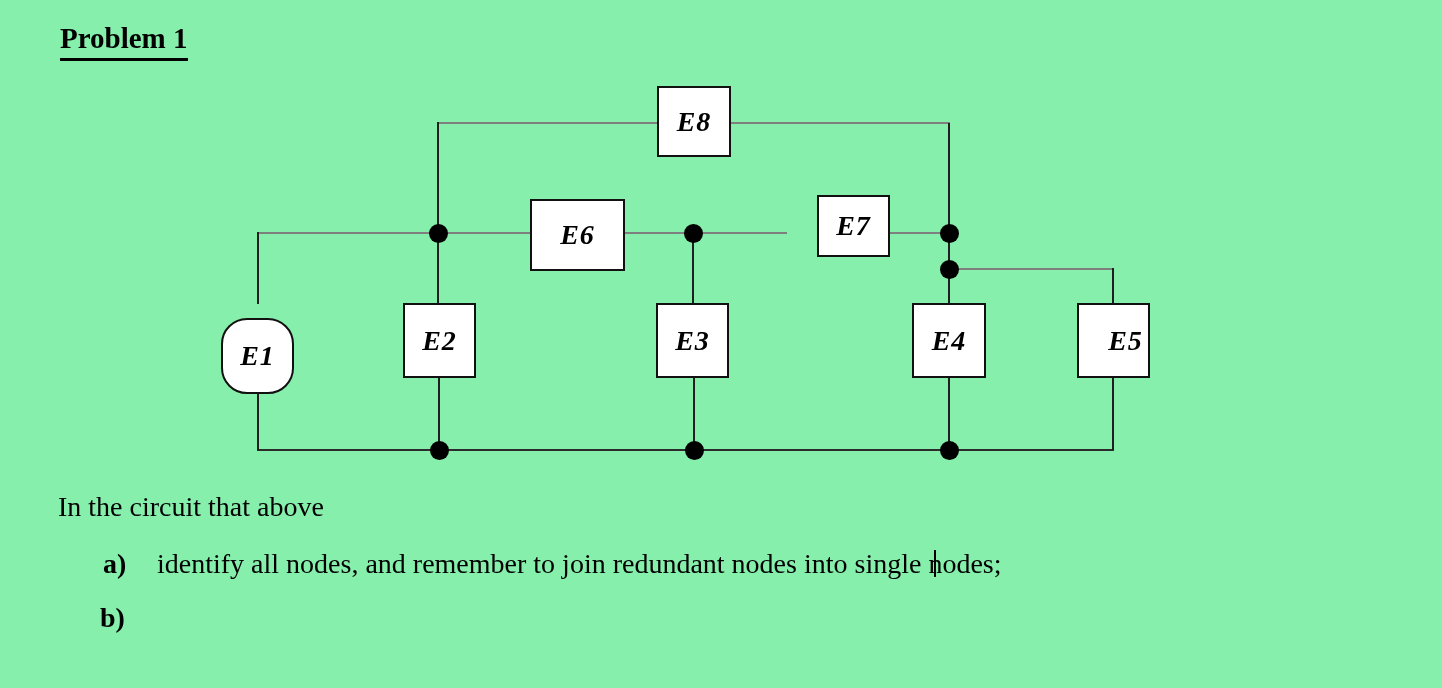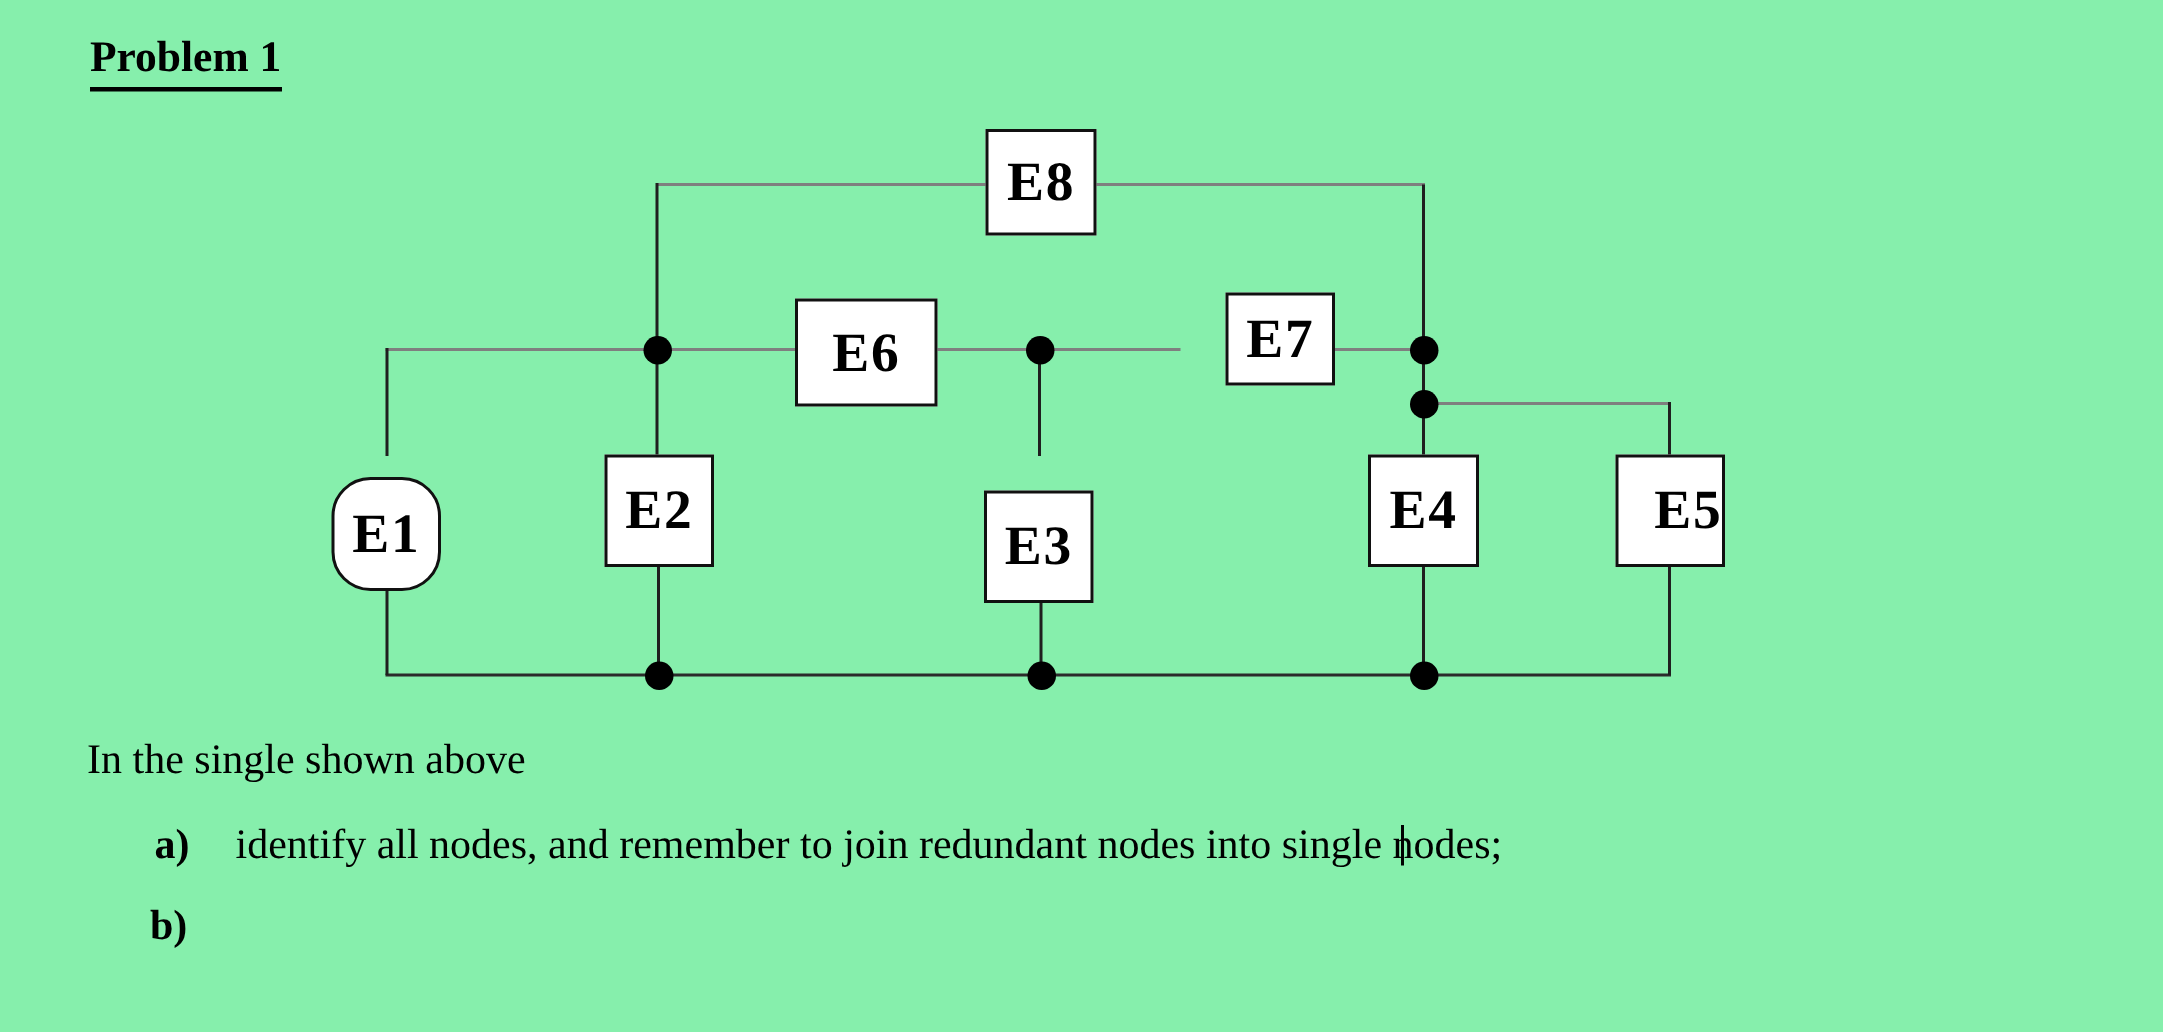--- a/index.html
+++ b/index.html
@@ -48,22 +48,23 @@
   .ebox {
     position: absolute;
     box-sizing: border-box;
     border: 2px solid #111;
     background: #ffffff;
     display: flex;
     align-items: center;
     justify-content: center;
   }
   .elabel {
+    font-style: italic;
     font-weight: bold;
-    font-size: 37px;
+    font-size: 28px;
     letter-spacing: 1px;
   }
   
   .tline {
     position: absolute;
     font-size: 28px;
     white-space: nowrap;
   }
   .marker { font-weight: bold; }
   .caret {
@@ -111,40 +112,40 @@
     </div>
     <div class="ebox" style="left:785px;  top:195px; width:73px; height:62px;margin-left:32px;">
       <span class="elabel">E7</span>
     </div>
     <div class="ebox" style="left:221px;  top:318px; width:73px; height:76px;border-radius:26px;">
       <span class="elabel">E1</span>
     </div>
     <div class="ebox" style="left:403px;  top:303px; width:73px; height:75px;">
       <span class="elabel">E2</span>
     </div>
-    <div class="ebox" style="left:656px;  top:303px; width:73px; height:75px;margin-top:24px;">
+    <div class="ebox" style="left:656px;  top:303px; width:73px; height:75px;">
       <span class="elabel">E3</span>
     </div>
     <div class="ebox" style="left:912px;  top:303px; width:74px; height:75px;">
       <span class="elabel">E4</span>
     </div>
     <div class="ebox" style="left:1077px; top:303px; width:73px; height:75px;padding-left:24px;">
       <span class="elabel">E5</span>
     </div>
 
     <div class="dot" style="left:429px; top:224px;"></div>
     <div class="dot" style="left:684px; top:224px;"></div>
     <div class="dot" style="left:940px; top:224px;"></div>
     <div class="dot" style="left:940px; top:260px;"></div>
     <div class="dot" style="left:430px; top:441px;"></div>
     <div class="dot" style="left:685px; top:441px;"></div>
     <div class="dot" style="left:940px; top:441px;"></div>
   </div>
 
-  <div class="tline" style="left:58px; top:491px;">In the single shown above</div>
+  <div class="tline" style="left:58px; top:491px;">In the circuit that above</div>
 
   <div class="tline marker" style="left:103px; top:548px;">a)</div>
   <div class="tline" style="left:157px; top:548px;">identify all nodes, and remember to join redundant nodes into single nodes;</div>
 
   <div class="tline marker" style="left:100px; top:602px;">b)</div>
 
   <div class="caret"></div>
 
 </div>
 

